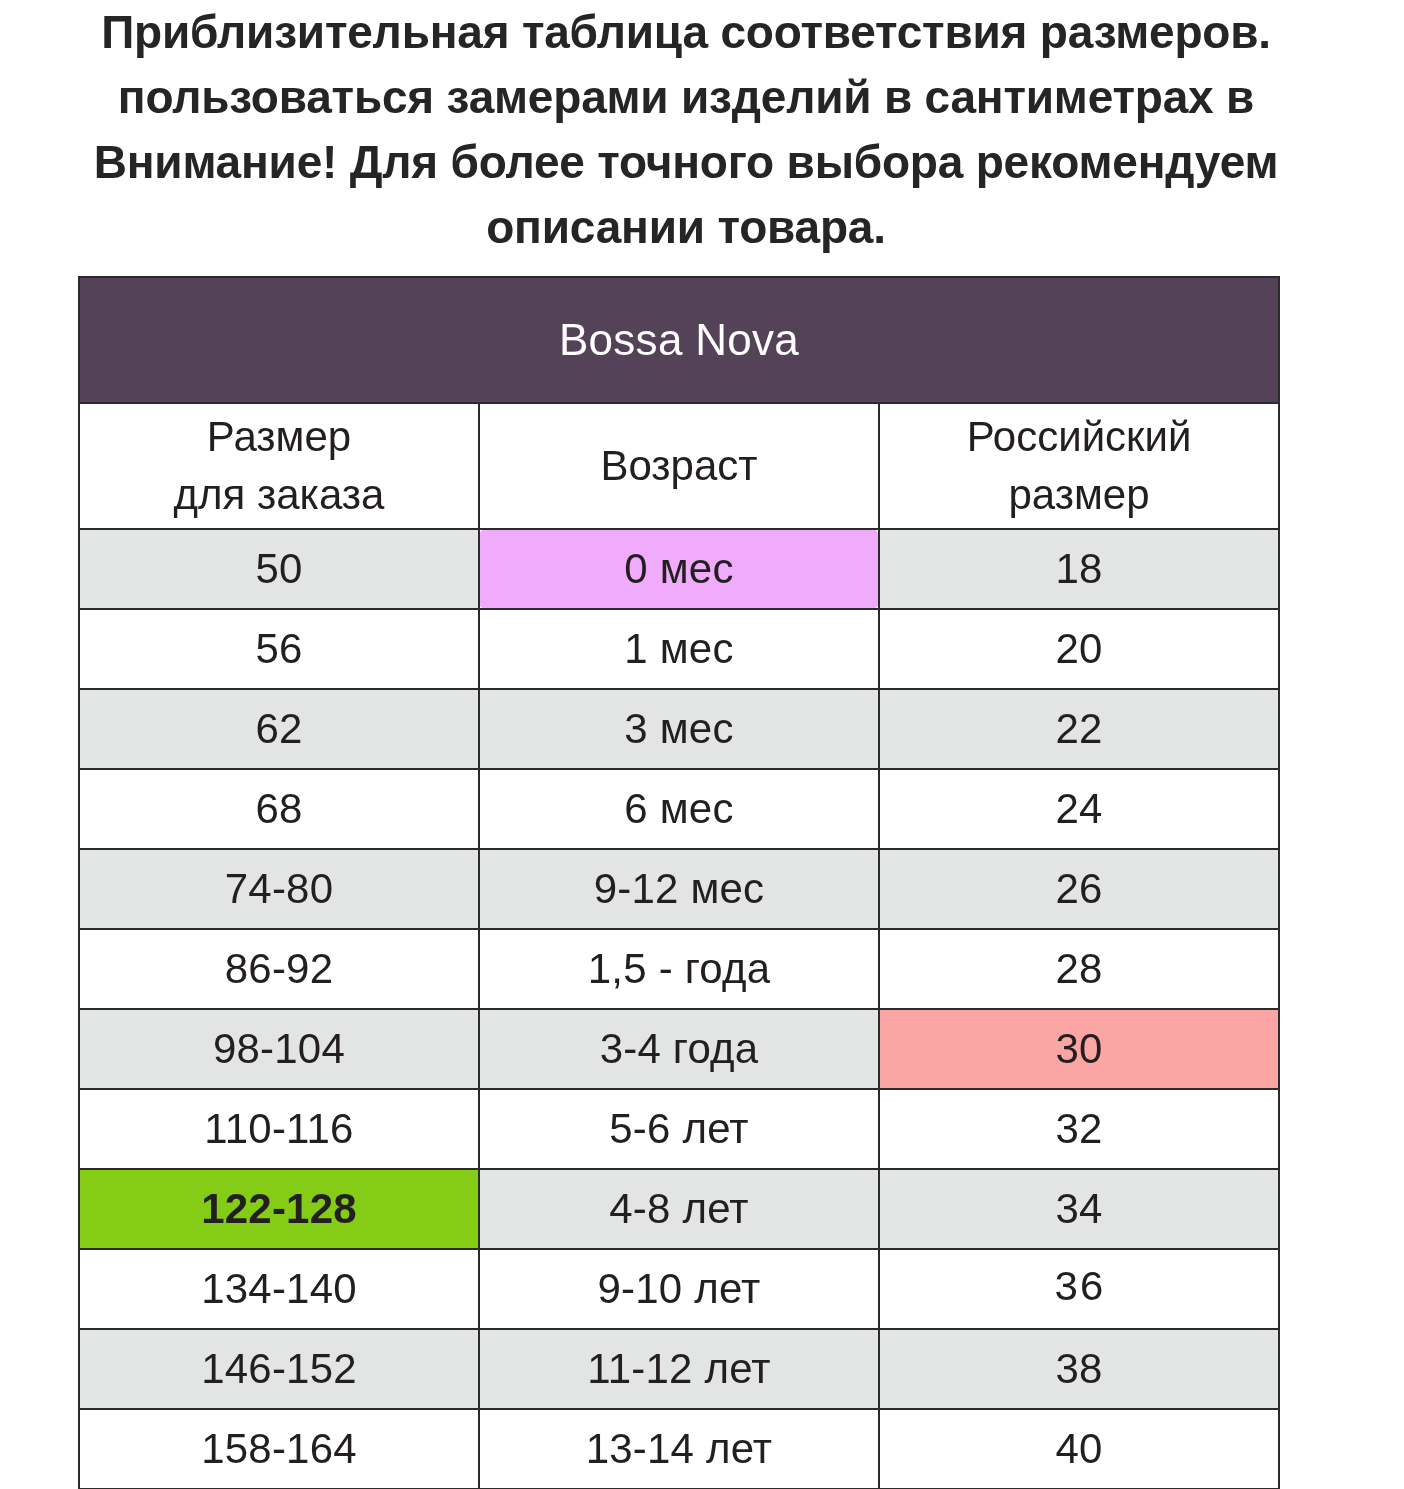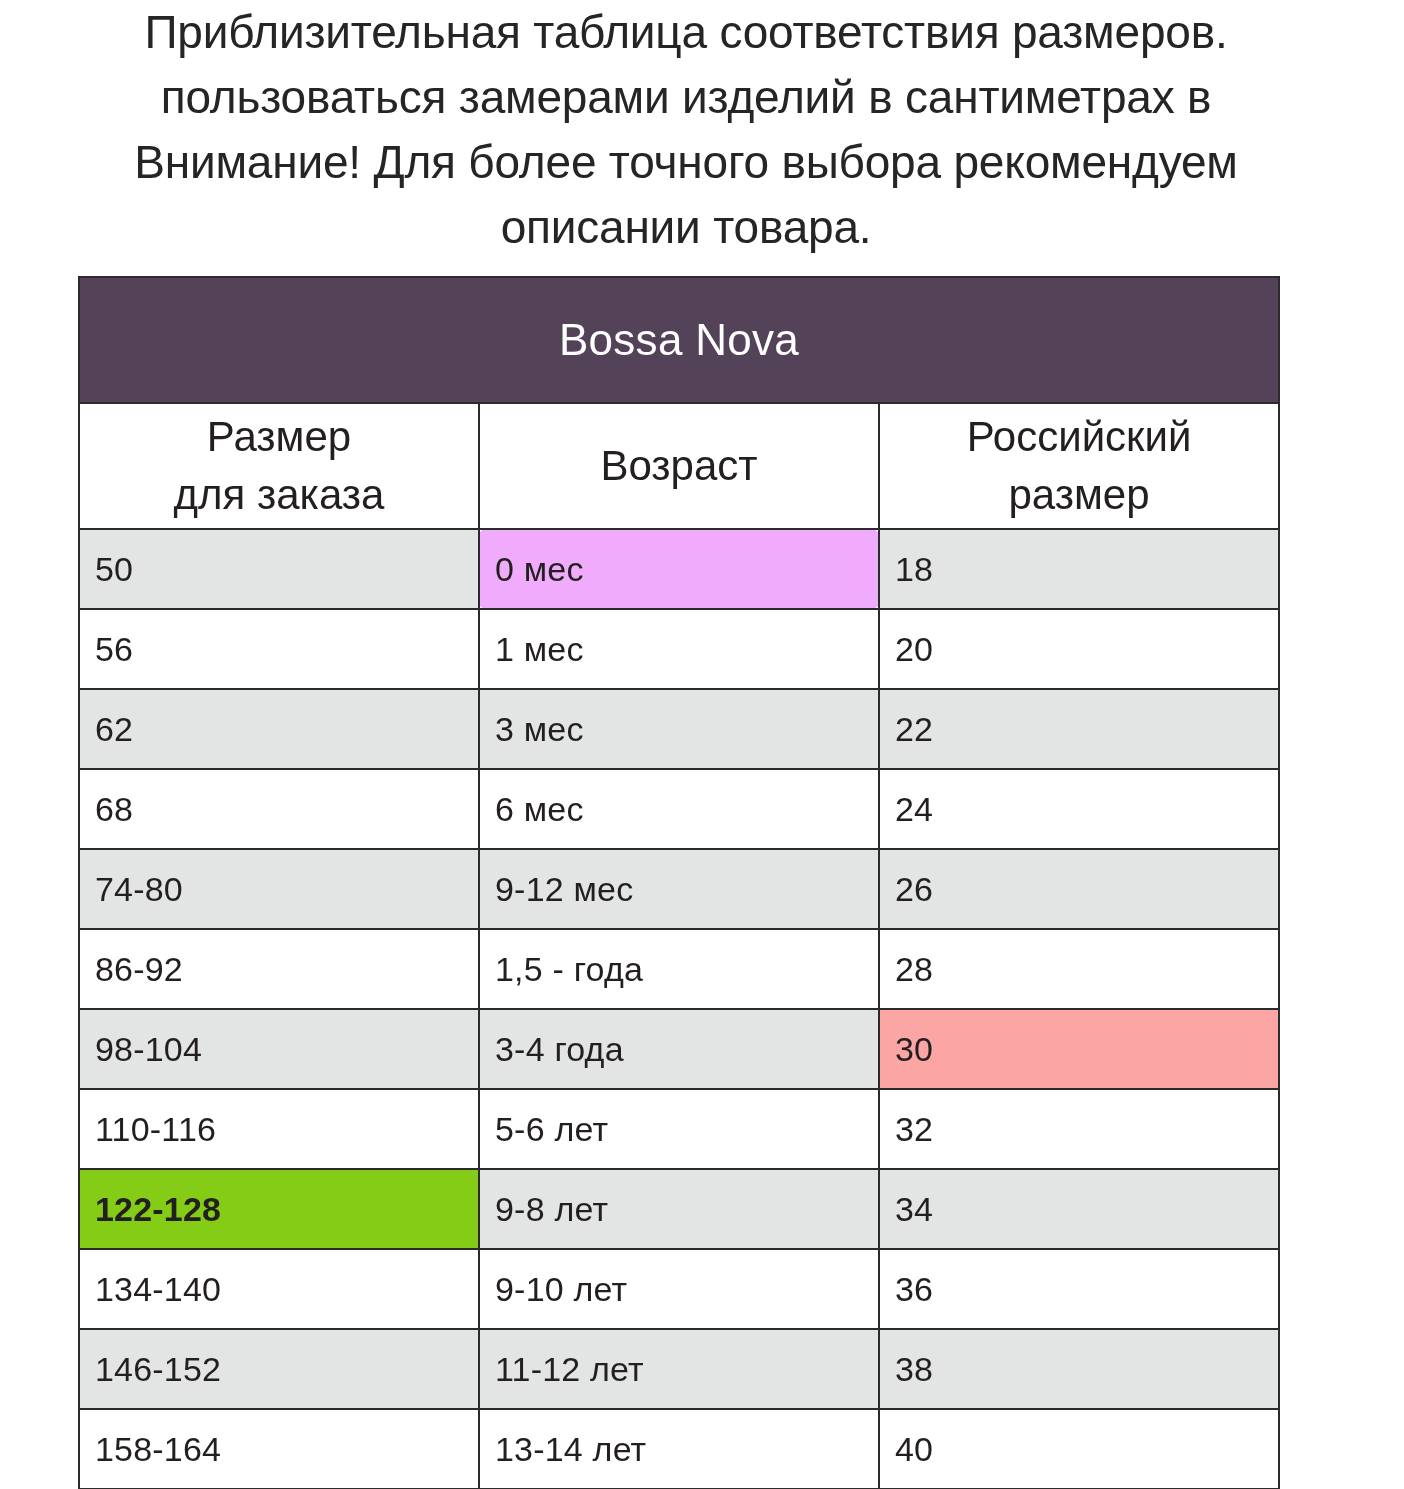--- a/index.html
+++ b/index.html
@@ -25,21 +25,21 @@
   .notice {
     position: absolute;
     left: 0;
     top: 0;
     width: 1372px;
     padding: 0 4px;
     box-sizing: border-box;
     text-align: center;
     font-size: 46px;
     line-height: 65px;
-    font-weight: 400;
+    font-weight: 700;
     color: #252525;
     letter-spacing: -0.2px;
   }
   .notice-line {
     display: block;
     white-space: nowrap;
   }
 
   
   .size-table-wrap {
@@ -76,28 +76,28 @@
     height: 124px;
     text-align: center;
     vertical-align: middle;
     border: 2px solid #2b2b2b;
     padding: 0 6px;
     line-height: 58px;
   }
   .col-head-row th .hl { display: block; }
 
   tbody tr td {
-    font-size: 34px;
+    font-size: 42px;
     font-weight: 400;
     color: #231f20;
     height: 78px;
-    text-align: left;
+    text-align: center;
     vertical-align: middle;
     border: 2px solid #2b2b2b;
-    padding: 0 15px;
+    padding: 0 6px;
     background: #ffffff;
     letter-spacing: 0.2px;
   }
   tbody tr.shaded td {
     background: #e3e4e4;
   }
 </style>
 </head>
 <body>
 
@@ -171,27 +171,27 @@
             <td style="background: rgb(227, 228, 228); border-color: rgb(43, 43, 43);">3-4 года</td>
             <td style="background: #fca5a5; border-color: rgb(43, 43, 43);">30</td>
           </tr>
           <tr>
             <td style="border-color: rgb(43, 43, 43);">110-116</td>
             <td style="border-color: rgb(43, 43, 43);">5-6 лет</td>
             <td style="border-color: rgb(43, 43, 43);">32</td>
           </tr>
           <tr class="shaded">
             <td style="background: #84cc16; border-color: rgb(43, 43, 43); font-weight: bold;">122-128</td>
-            <td style="background: rgb(227, 228, 228); border-color: rgb(43, 43, 43);">9-8 лет</td>
+            <td style="background: rgb(227, 228, 228); border-color: rgb(43, 43, 43);">4-8 лет</td>
             <td style="background: rgb(227, 228, 228); border-color: rgb(43, 43, 43);">34</td>
           </tr>
           <tr>
             <td style="border-color: rgb(43, 43, 43);">134-140</td>
             <td style="border-color: rgb(43, 43, 43);">9-10 лет</td>
-            <td style="border-color: rgb(43, 43, 43);">36</td>
+            <td style="border-color: rgb(43, 43, 43); font-family: Liberation Mono, monospace;">36</td>
           </tr>
           <tr class="shaded">
             <td style="background: rgb(227, 228, 228); border-color: rgb(43, 43, 43);">146-152</td>
             <td style="background: rgb(227, 228, 228); border-color: rgb(43, 43, 43);">11-12 лет</td>
             <td style="background: rgb(227, 228, 228); border-color: rgb(43, 43, 43);">38</td>
           </tr>
           <tr>
             <td style="border-color: rgb(43, 43, 43);">158-164</td>
             <td style="border-color: rgb(43, 43, 43);">13-14 лет</td>
             <td style="border-color: rgb(43, 43, 43);">40</td>

